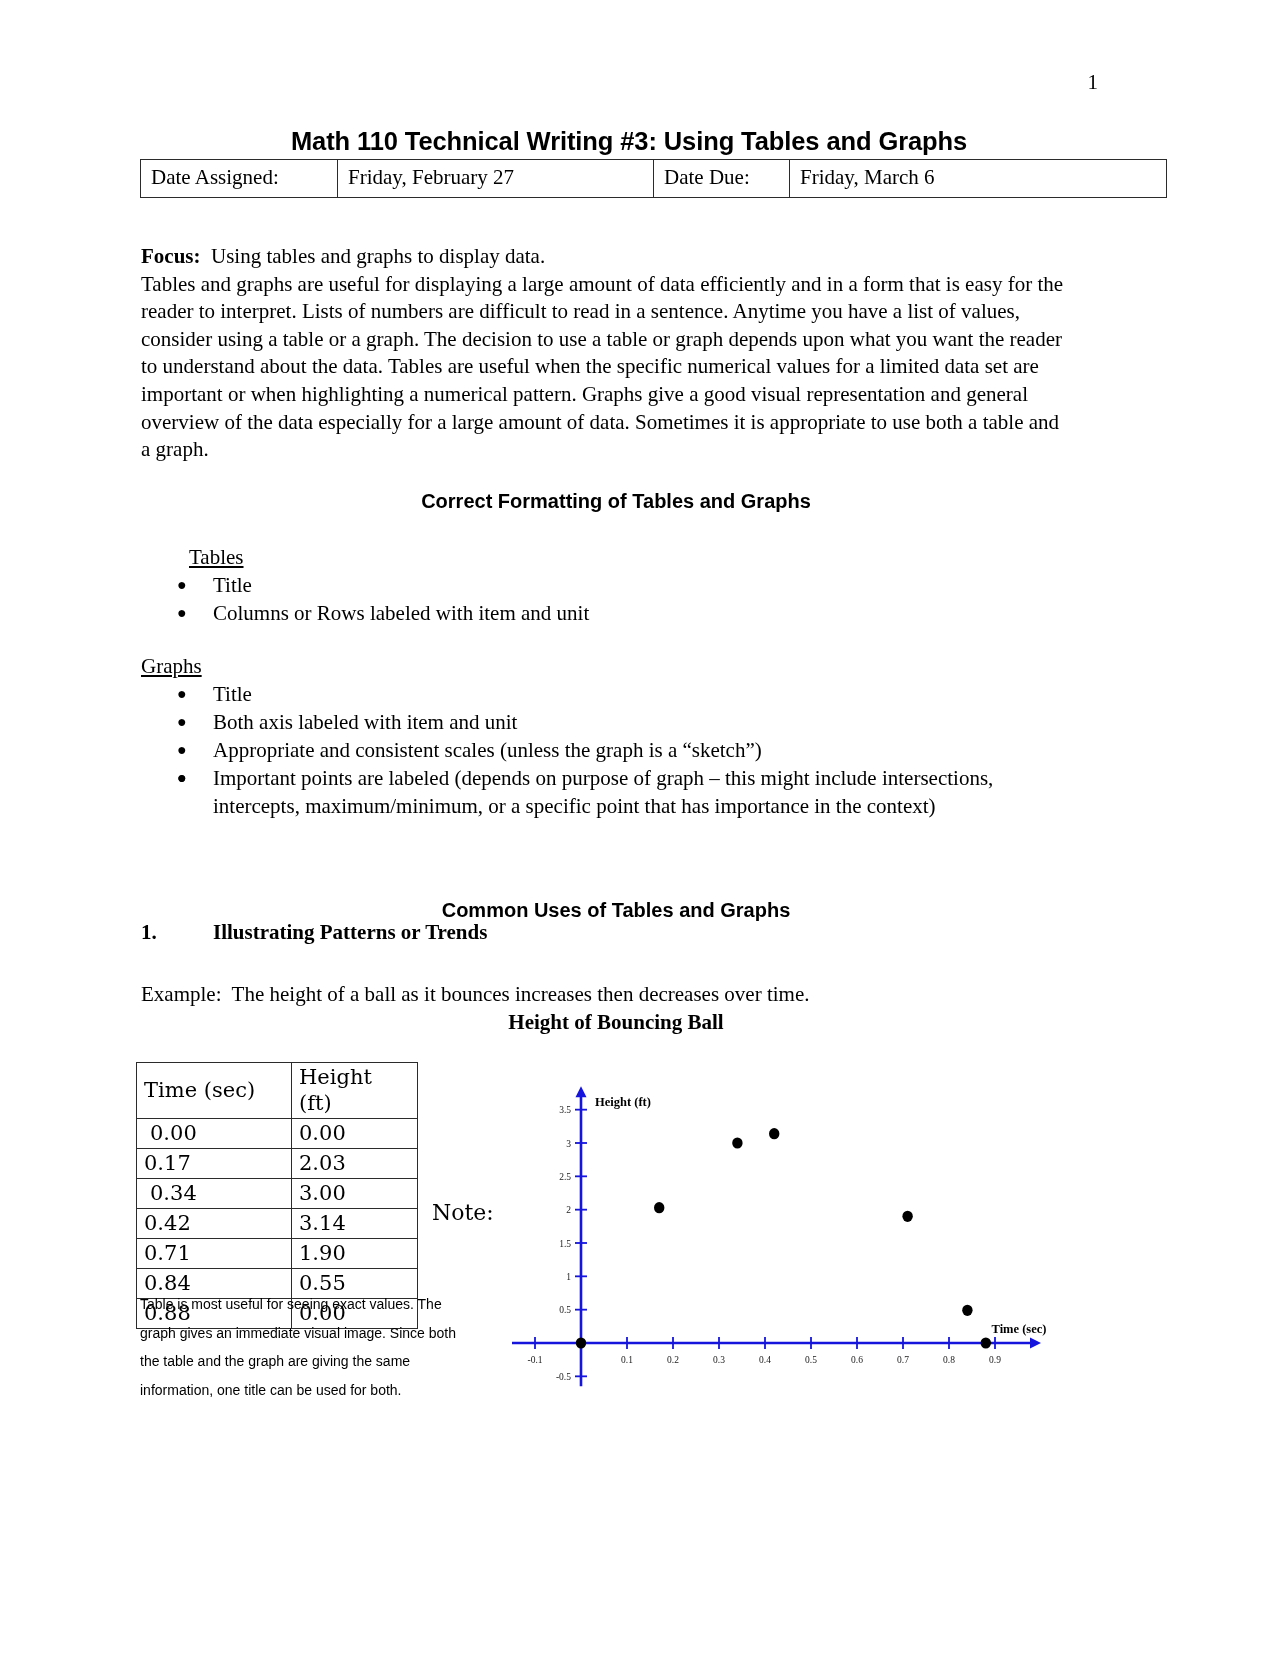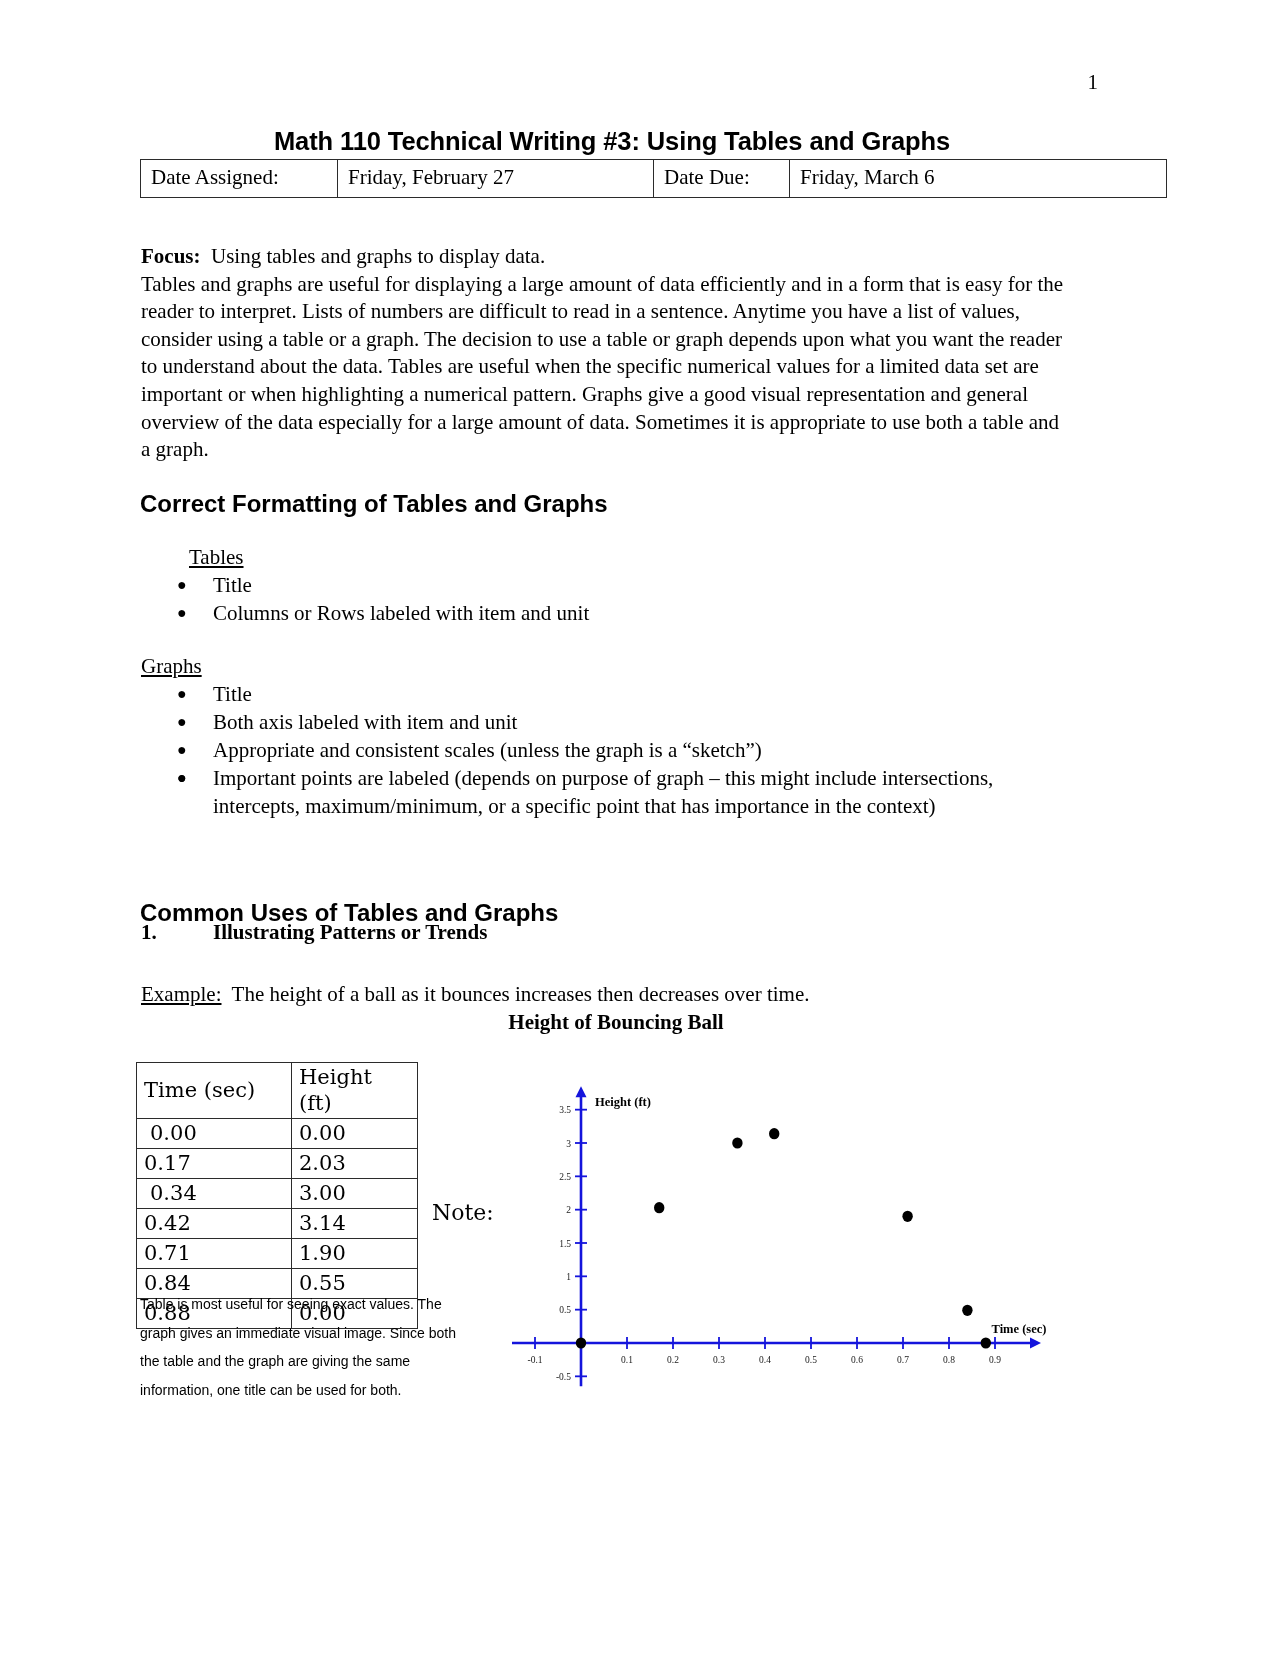--- a/index.html
+++ b/index.html
@@ -27,21 +27,21 @@
     position: absolute;
     right: 182px;
     top: 70px;
     font-size: 21px;
     font-family: "Liberation Serif", serif;
   }
 
   
   .doc-title {
     position: absolute;
-    left: 136px;
+    left: 153px;
     top: 127px;
     width: 952px;
     text-align: center;
     font-family: "Liberation Sans", sans-serif;
     font-weight: bold;
     font-size: 25.5px;
     letter-spacing: -0.1px;
   }
 
   
@@ -76,23 +76,24 @@
     font-size: 21px;
     line-height: 27.6px;
     text-align: left;
   }
   .body-block b { font-weight: bold; }
 
   .center-head {
     position: absolute;
     left: 140px;
     width: 952px;
+    text-align: center;
     font-family: "Liberation Sans", sans-serif;
     font-weight: bold;
-    font-size: 24px;
+    font-size: 20px;
   }
   #heading-formatting { top: 490px; }
   #heading-common-uses { top: 899px; }
 
   .sub-underline {
     position: absolute;
     left: 141px;
     font-size: 21px;
     text-decoration: underline;
     text-underline-offset: 2px;
@@ -130,21 +131,21 @@
     font-weight: bold;
   }
   .numbered-item .num { display: inline-block; width: 72px; }
 
   .example-line {
     position: absolute;
     left: 141px;
     top: 982px;
     font-size: 21px;
   }
-  .example-line .u { text-decoration: underline; text-underline-offset: 2px; }
+  .example-line .u { text-underline-offset: 2px; }
 
   .graph-title {
     position: absolute;
     left: 140px;
     top: 1010px;
     width: 952px;
     text-align: center;
     font-weight: bold;
     font-size: 21px;
   }

